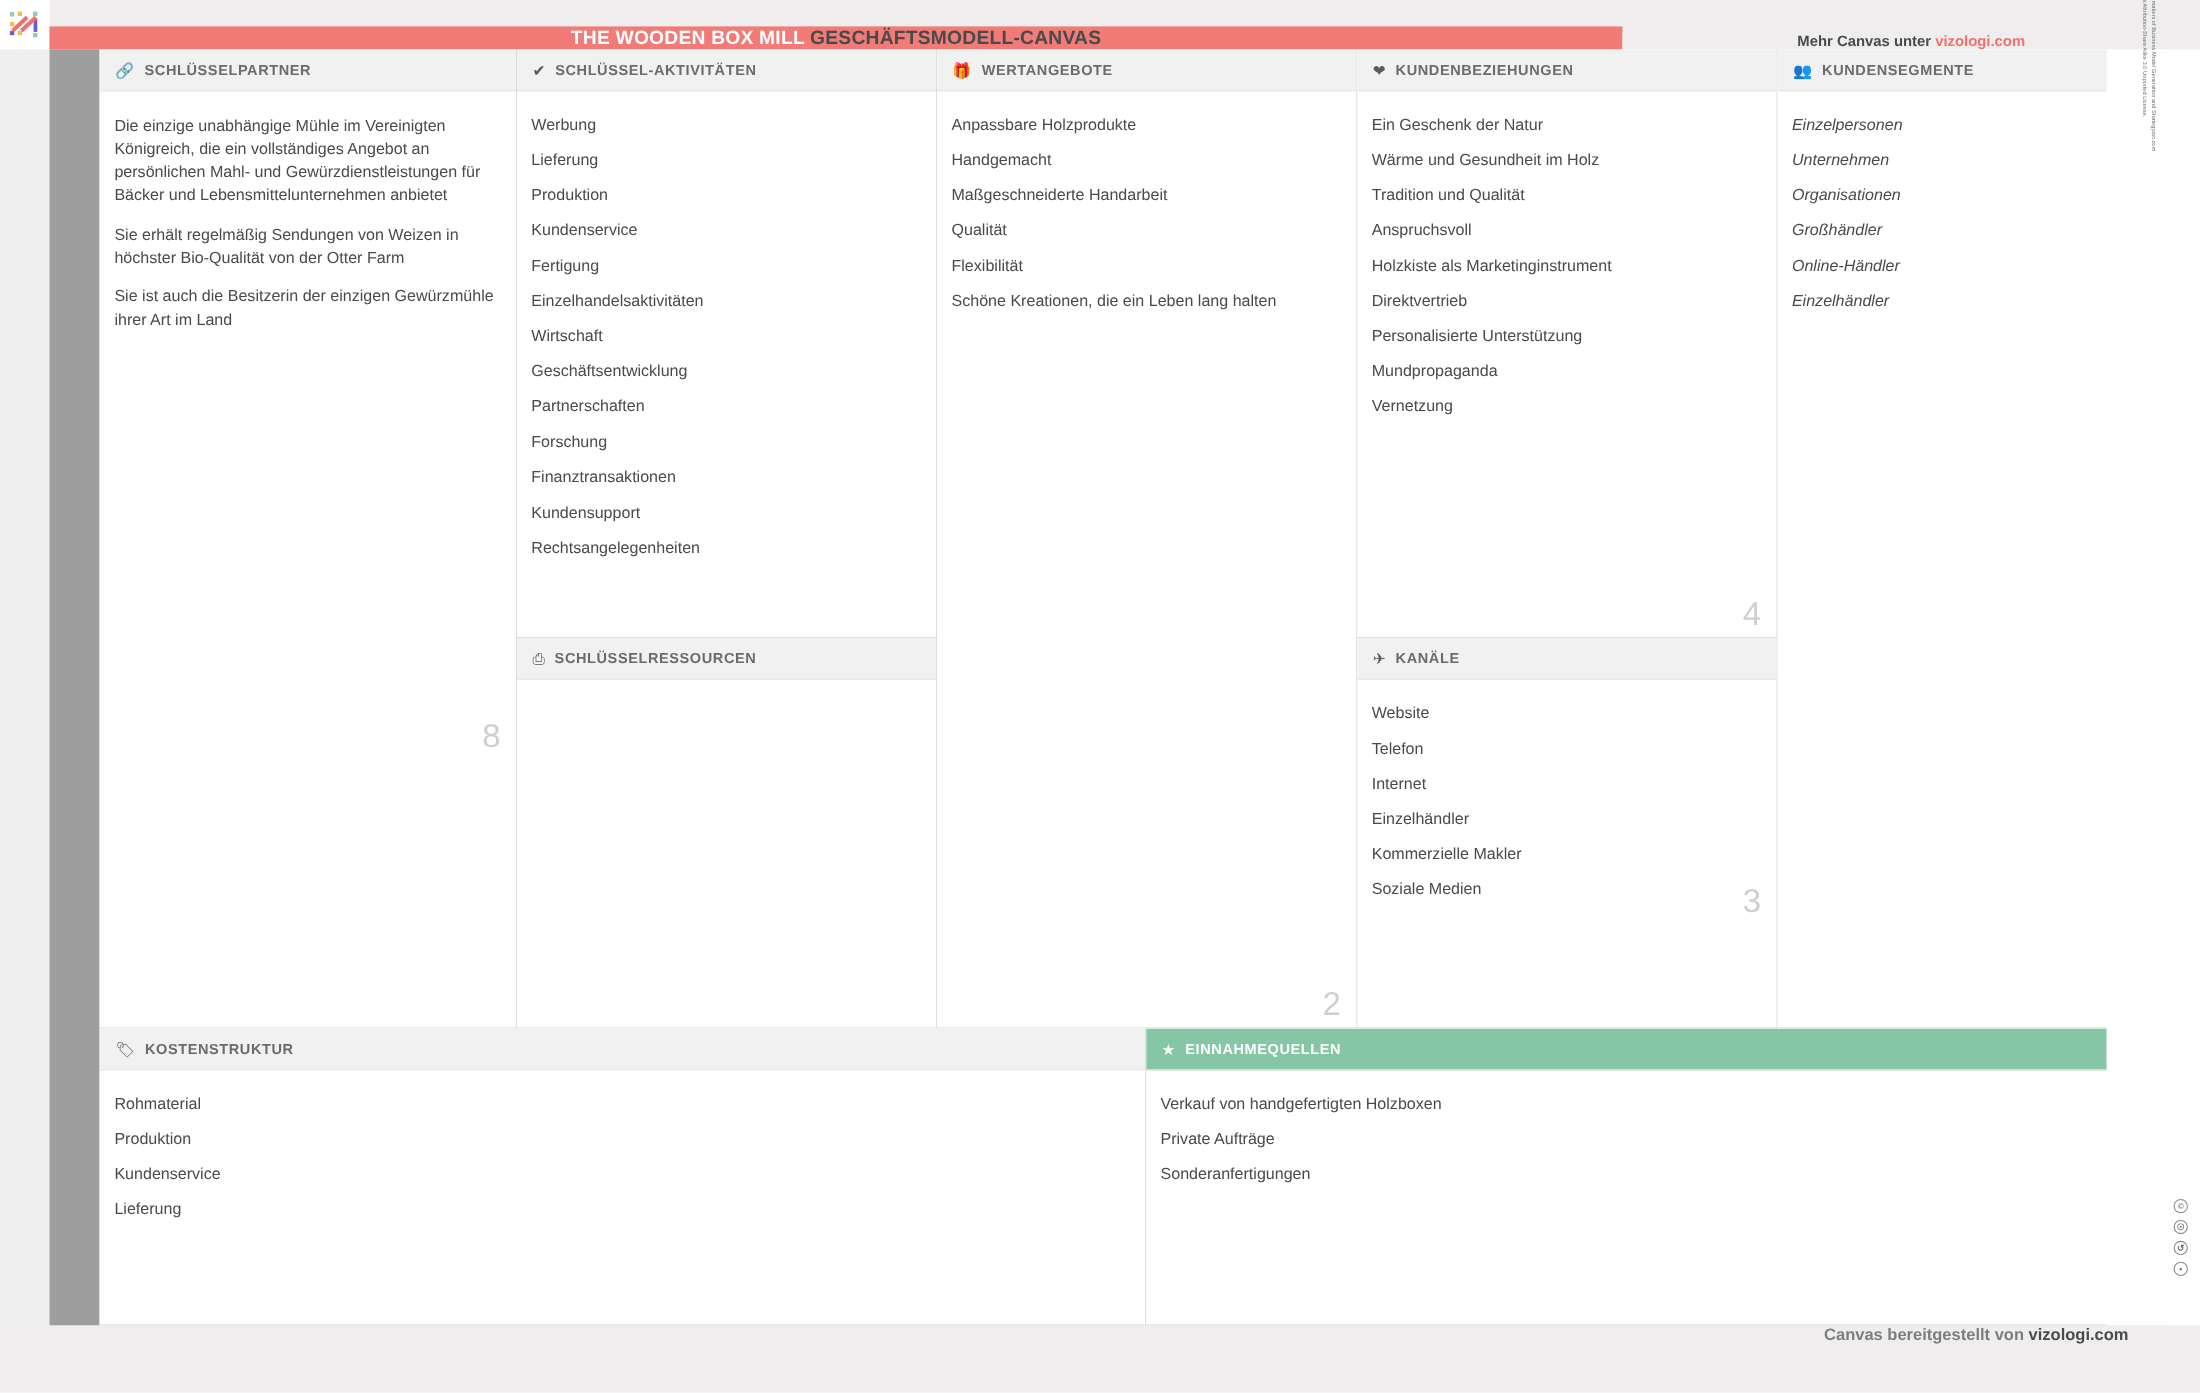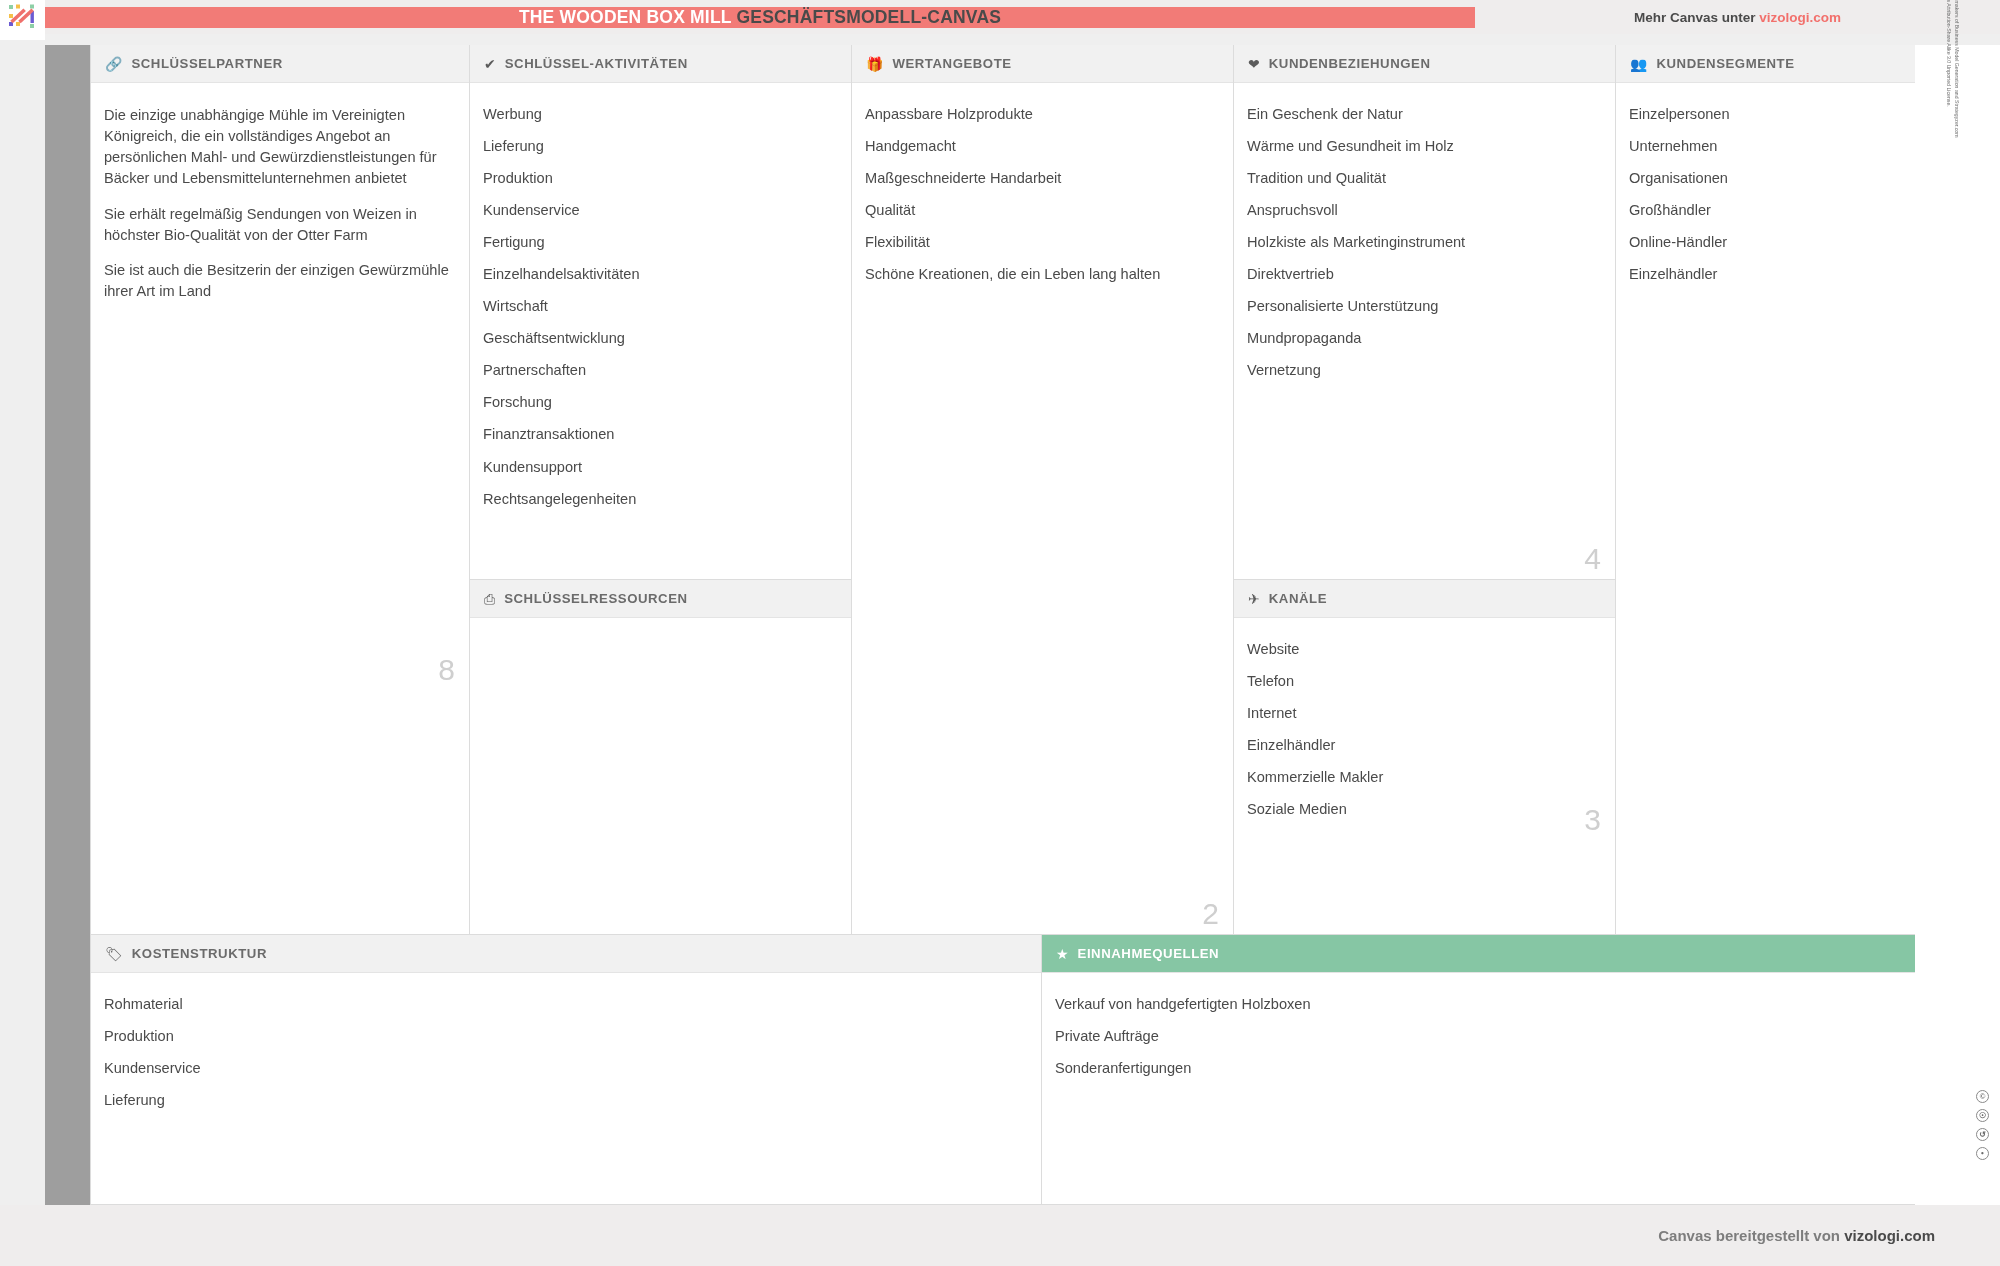--- a/index.html
+++ b/index.html
@@ -11,23 +11,23 @@
   }
   .page {
     position: relative;
     width: 2000px; height: 1266px;
     background: #efefef;
   }
 
   
   .header {
     position: absolute; left: 0; top: 0;
-    width: 2000px; height: 34px;
+    width: 2000px; height: 45px;
     background: #efeded;
-    display: flex; align-items: center;
+    display: flex; align-items: flex-end;
   }
   .logo-box {
     width: 45px; height: 45px;
     background: #ffffff;
     display: flex; align-items: center; justify-content: center;
     flex: 0 0 45px;
   }
   .logo-mark { width: 30px; height: 28px; display: block; }
   .title-bar {
     flex: 0 0 1430px;
@@ -161,21 +161,21 @@
     display: flex; align-items: center; justify-content: center;
     line-height: 1;
     font-family: "Liberation Serif", serif;
   }
 
   
   .footer {
     position: absolute; left: 0; bottom: 0;
     width: 2000px; height: 61px;
     background: #efeded;
-    display: flex; align-items: center; justify-content: flex-end;
+    display: flex; align-items: flex-start; justify-content: flex-end;
     padding-right: 65px;
   }
   .footer-text {
     font-size: 15px; color: #7d7d7d; font-weight: bold;
   }
   .footer-text .fbrand { color: #4a4a4a; }
 </style>
 </head>
 <body>
 
@@ -303,21 +303,21 @@
         <div class="item">Soziale Medien</div>
         <div class="cellnum">3</div>
       </div>
     </div>
 
     <div class="cell" id="c-segments">
       <div class="cell-head">
         <span class="hicon">👥</span>
         <span class="htitle">KUNDENSEGMENTE</span>
       </div>
-      <div class="cell-body" style="height:852px;">
+      <div class="cell-body" style="height:852px;font-style:italic;">
         <div class="item">Einzelpersonen</div>
         <div class="item">Unternehmen</div>
         <div class="item">Organisationen</div>
         <div class="item">Großhändler</div>
         <div class="item">Online-Händler</div>
         <div class="item">Einzelhändler</div>
         <div class="cellnum">1</div>
       </div>
     </div>
 

